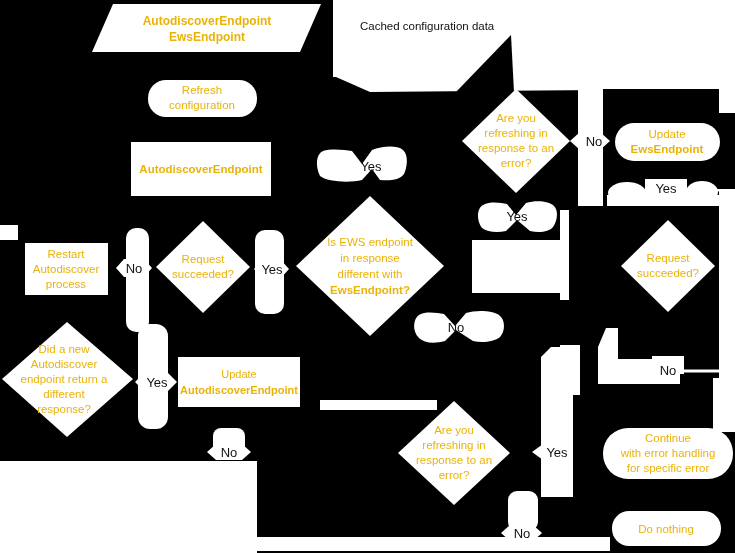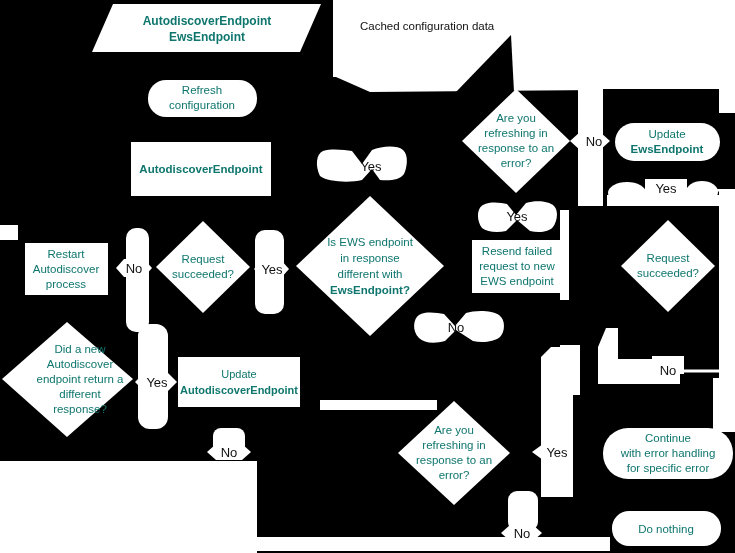--- a/index.html
+++ b/index.html
@@ -3,21 +3,21 @@
 <meta charset="utf-8">
 <style>
   html,body{margin:0;padding:0;background:#000;}
   .canvas{
     position:relative;width:735px;height:553px;background:#000;overflow:hidden;
     font-family:"Liberation Sans",sans-serif;color:#1a1a1a;
   }
   .canvas svg{position:absolute;left:0;top:0;}
   .nt{
     position:absolute;transform:translate(-50%,-50%);text-align:center;
-    font-size:11.5px;line-height:15px;white-space:nowrap;color:#0f766e;
+    font-size:11.5px;line-height:15px;white-space:nowrap;color:#eab308;
   }
   .nt.big{font-size:12px;line-height:16px;}
   .nt.wide{line-height:16px;}
   .nt.small{font-size:11px;}
   .b{font-weight:bold;}
   .lbl{
     position:absolute;transform:translate(-50%,-50%);
     font-size:13px;white-space:nowrap;color:#111;
   }
   .note{
@@ -142,27 +142,22 @@
   <div class="nt" style="left:667px;top:142px">
     <div>Update</div>
     <div class="b">EwsEndpoint</div>
   </div>
 
   <div class="nt" style="left:668px;top:266px">
     <div>Request</div>
     <div>succeeded?</div>
   </div>
 
-  <div class="nt" style="left:517px;top:266px">
-    <div>Resend failed</div>
-    <div>request to new</div>
-    <div>EWS endpoint</div>
-  </div>
 
-  <div class="nt" style="left:80px;top:379px">
+  <div class="nt" style="left:64px;top:379px">
     <div>Did a new</div>
     <div>Autodiscover</div>
     <div>endpoint return a</div>
     <div>different</div>
     <div>response?</div>
   </div>
 
   <div class="nt small wide" style="left:239px;top:382px">
     <div>Update</div>
     <div class="b">AutodiscoverEndpoint</div>

